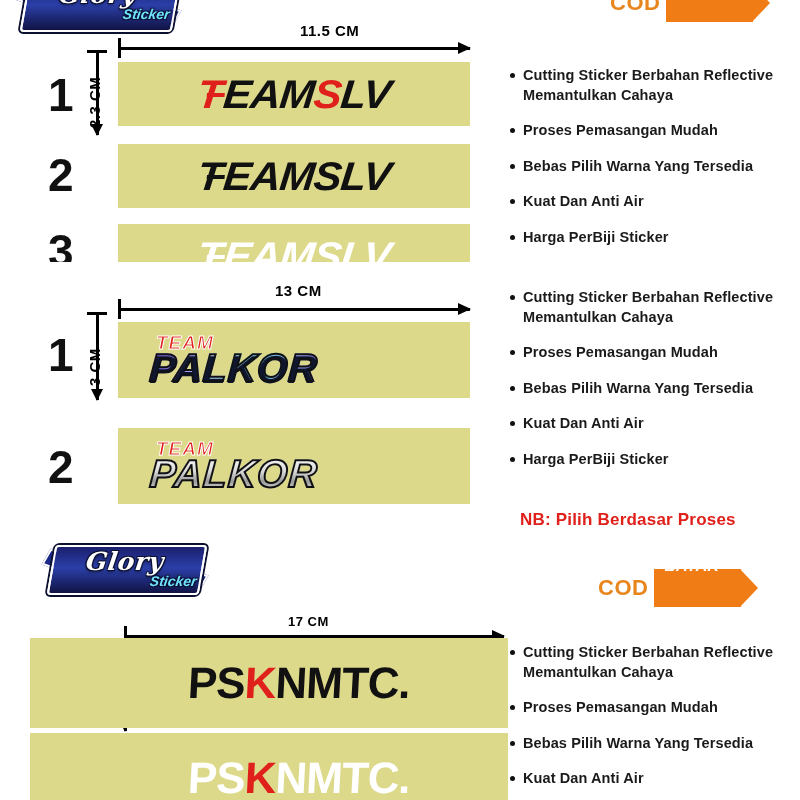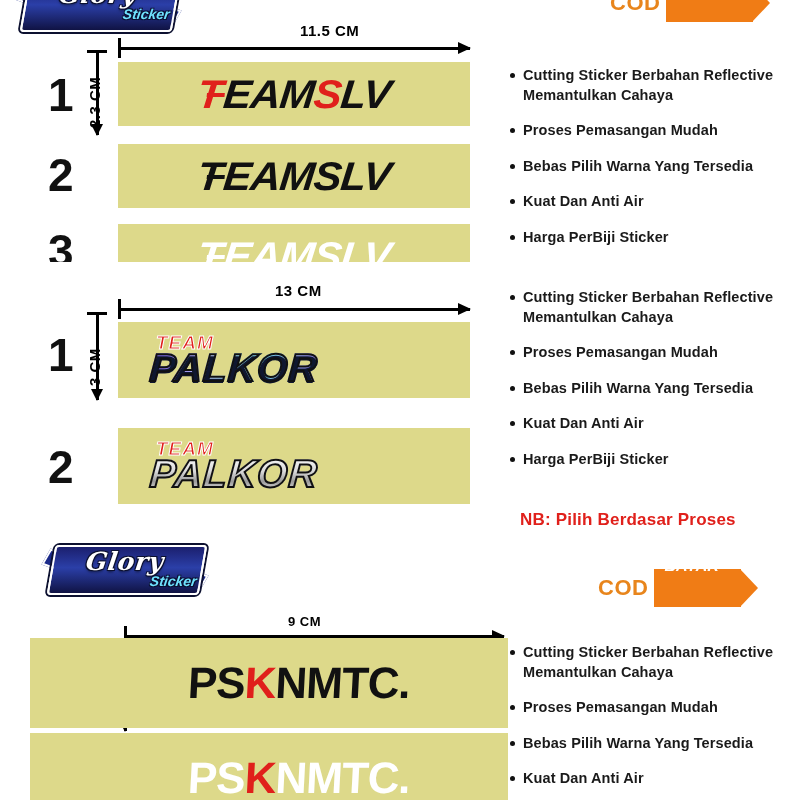--- a/index.html
+++ b/index.html
@@ -469,21 +469,21 @@
         <div class="cod-right">
           <div class="cod-bayar">BAYAR</div>
           <div class="cod-ditempat">DITEMPAT</div>
         </div>
       </div>
     </div>
 
     <div class="h-arrow" style="left:124px; top:102px; width:380px;">
         <span class="cap"></span>
       </div>
-    <div class="dim-label" style="left:288px; top:81px; font-size:13px;">9 CM</div>
+    <div class="dim-label" style="left:288px; top:81px; font-size:13px;">17 CM</div>
 
     <div class="v-arrow" style="left:124px; top:106px; height:92px;">
         <span class="cap"></span>
       </div>
     <div class="dim-label vert" style="left:113px; top:180px; font-size:12px;">2.5 CM</div>
 
     <div class="num" style="left:52px; top:140px;">1</div>
     <div class="swatch" style="left:30px; top:105px; width:478px; height:90px; justify-content:center; background:#ddd98a;">
       <div class="psk psk-black" style="margin-left:60px;">
         PS<span class="k">K</span>NMTC.

